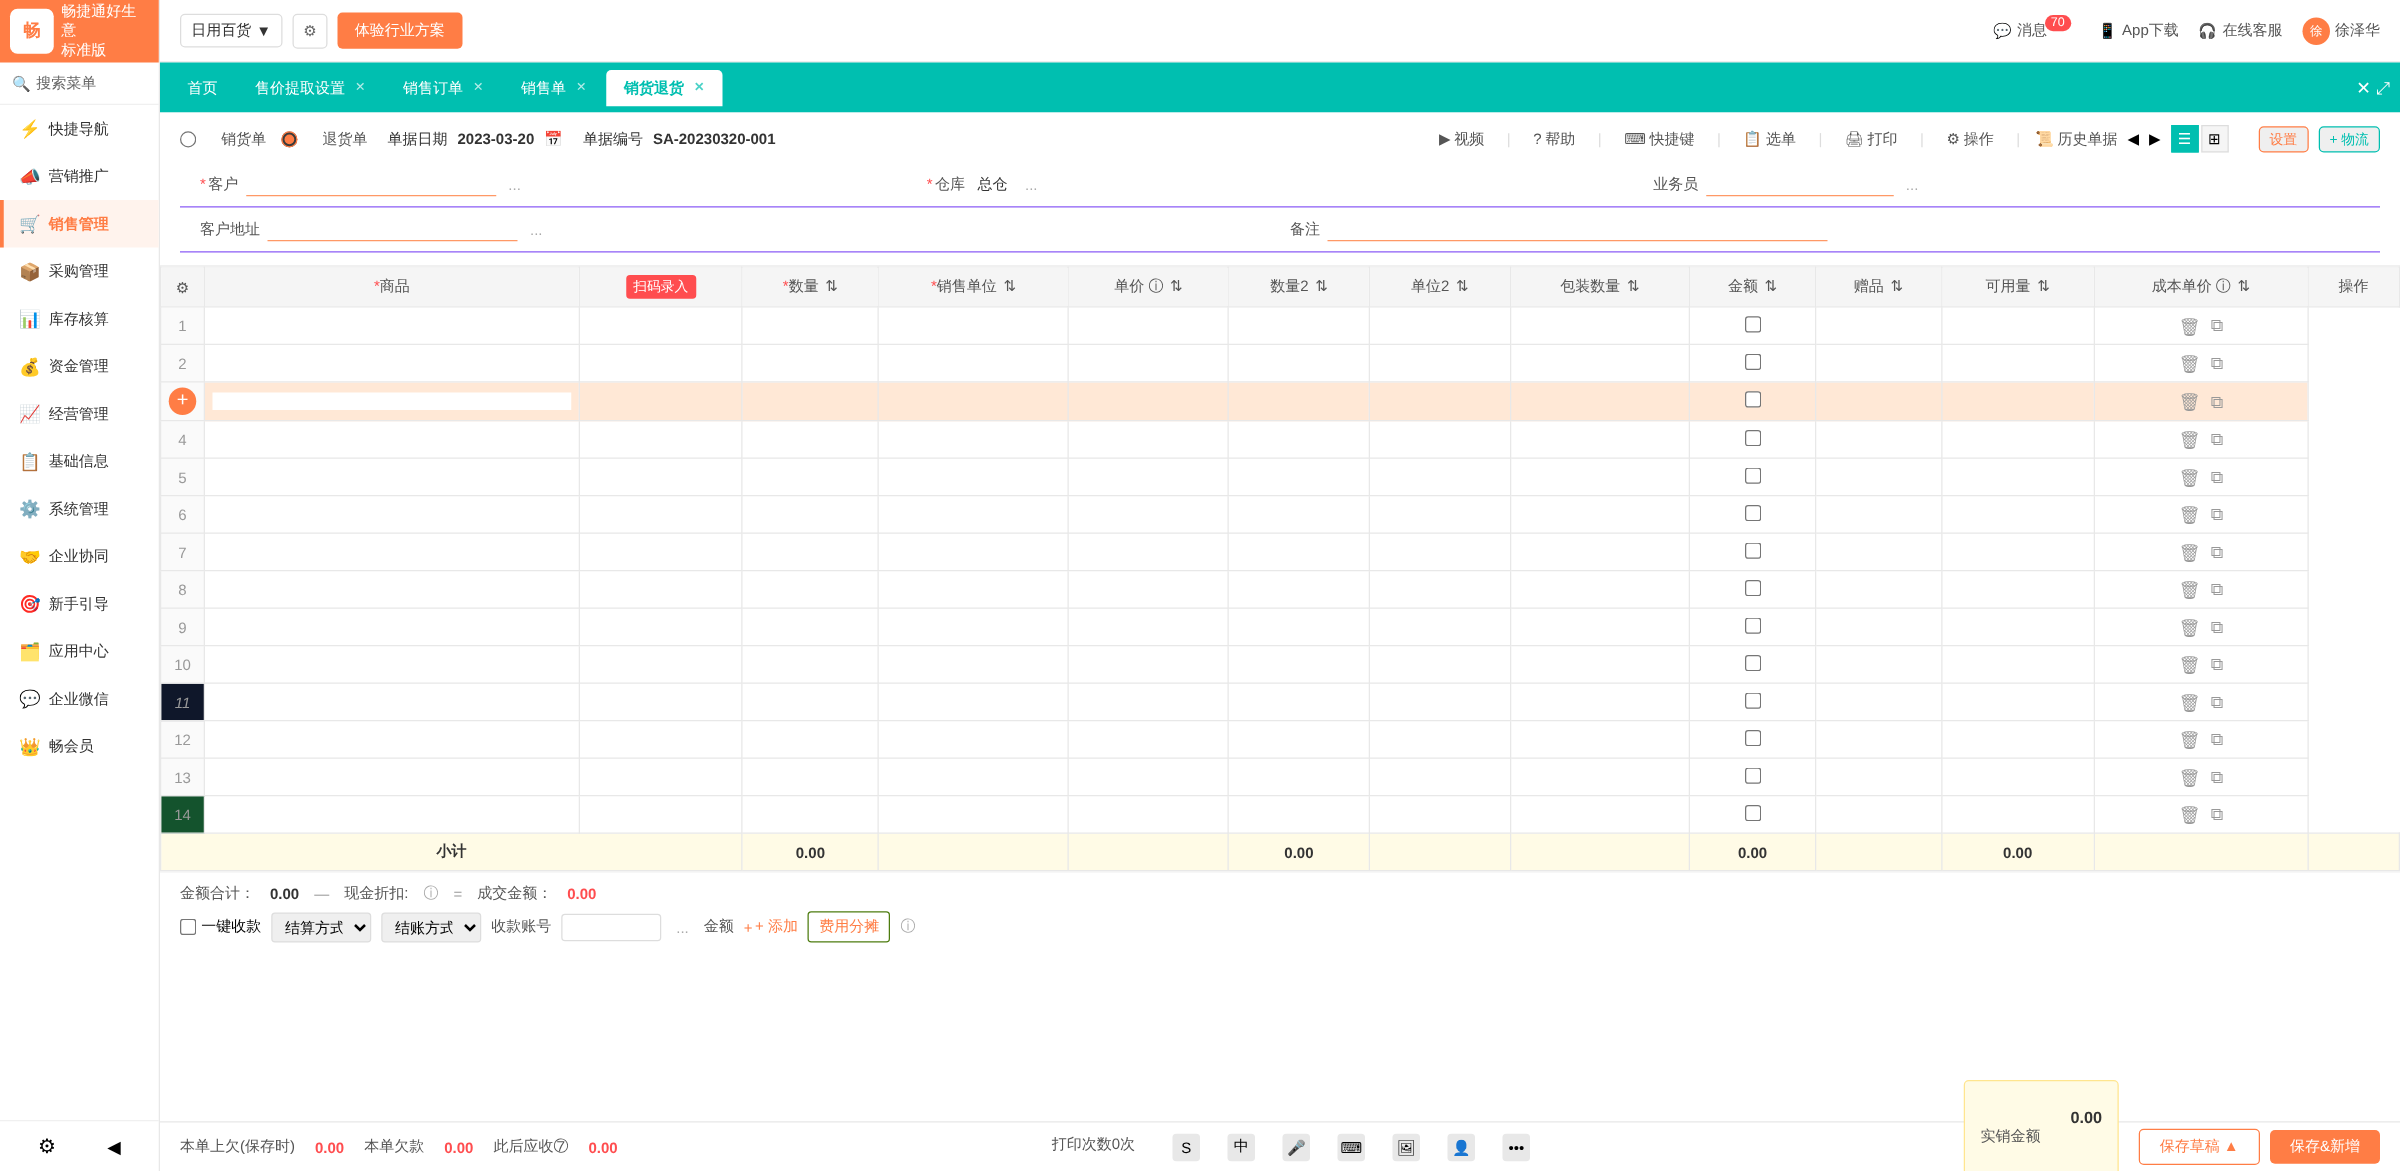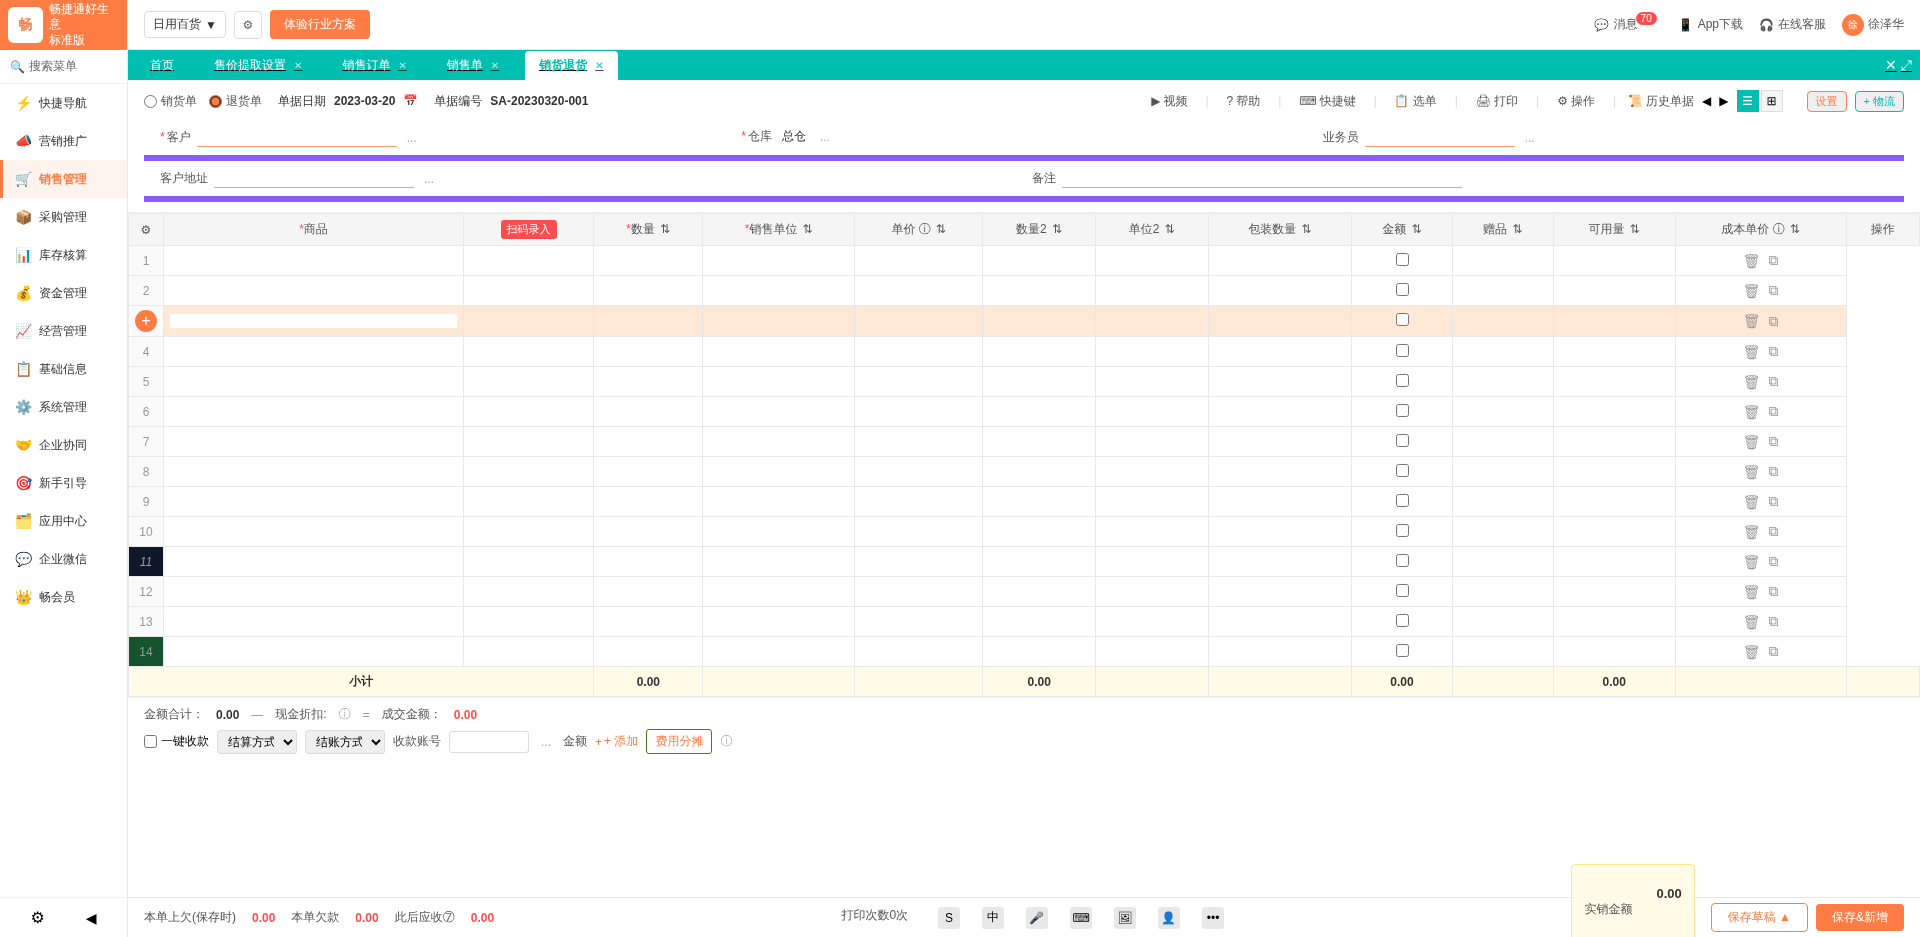--- a/index.html
+++ b/index.html
@@ -23,45 +23,45 @@
     .top-header { height: 50px; background: #fff; display: flex; align-items: center; justify-content: space-between; padding: 0 16px; border-bottom: 1px solid #e8e8e8; }
     .top-header-left { display: flex; align-items: center; gap: 8px; }
     .daily-select { display: flex; align-items: center; gap: 4px; border: 1px solid #ddd; border-radius: 4px; padding: 4px 8px; cursor: pointer; color: #333; }
     .gear-btn { width: 28px; height: 28px; border-radius: 4px; border: 1px solid #ddd; display: flex; align-items: center; justify-content: center; cursor: pointer; color: #666; }
     .exp-btn { background: #ff7d45; color: #fff; border: none; border-radius: 4px; padding: 6px 14px; cursor: pointer; font-size: 12px; }
     .top-header-right { display: flex; align-items: center; gap: 16px; color: #555; }
     .top-right-item { display: flex; align-items: center; gap: 4px; cursor: pointer; }
     .badge { background: #ff4d4f; color: #fff; border-radius: 10px; padding: 1px 5px; font-size: 10px; position: relative; top: -6px; left: -6px; }
 
     
-    .tab-bar { height: 30px; background: #00bfb0; display: flex; align-items: center; padding: 0 8px; gap: 12px; text-decoration: underline; }
+    .tab-bar { height: 40px; background: #00bfb0; display: flex; align-items: center; padding: 0 8px; gap: 2px; }
     .tab-item { display: flex; align-items: center; gap: 4px; padding: 6px 14px; border-radius: 4px 4px 0 0; cursor: pointer; color: #fff; font-size: 12px; background: transparent; }
     .tab-item.active { background: #fff; color: #00bfb0; font-weight: bold; }
     .tab-item .tab-close { margin-left: 4px; font-size: 10px; opacity: 0.7; }
     .tab-bar-actions { margin-left: auto; display: flex; align-items: center; gap: 4px; color: #fff; }
 
     
     .page-content { flex: 1; overflow: auto; background: #fff; }
 
     
     .form-header { padding: 10px 16px; border-bottom: 1px solid #f0f0f0; }
     .form-controls-row { display: flex; align-items: center; gap: 16px; margin-bottom: 8px; }
     .radio-group { display: flex; align-items: center; gap: 12px; }
-    .radio-item { display: flex; align-items: center; gap: 4px; cursor: pointer; color: #555; }
+    .radio-item { display: flex; align-items: center; gap: 20px; cursor: pointer; color: #555; }
     .radio-item input[type=radio] { accent-color: #ff7d45; }
     .date-field { display: flex; align-items: center; gap: 4px; color: #333; }
     .doc-num { display: flex; align-items: center; gap: 4px; color: #333; }
     .action-btn { display: flex; align-items: center; gap: 3px; color: #555; cursor: pointer; font-size: 12px; padding: 2px 6px; }
     .history-btn { display: flex; align-items: center; gap: 3px; color: #555; cursor: pointer; font-size: 12px; }
     .view-toggle { display: flex; gap: 2px; }
     .view-btn { width: 22px; height: 22px; border: 1px solid #ddd; display: flex; align-items: center; justify-content: center; cursor: pointer; background: #f5f5f5; }
     .view-btn.active { background: #00bfb0; color: #fff; border-color: #00bfb0; }
 
     
-    .fields-row { display: flex; align-items: flex-start; padding: 8px 16px; gap: 16px; border-bottom: 6px solid #8b5cf6; }
+    .fields-row { display: flex; align-items: center; padding: 8px 16px; gap: 16px; border-bottom: 1px solid #8b5cf6; }
     .field-group { display: flex; align-items: center; gap: 6px; flex: 1; }
     .field-label { color: #555; white-space: nowrap; }
     .field-label.required::before { content: '*'; color: #ff4d4f; margin-right: 2px; }
     .field-input { flex: 1; border: none; border-bottom: 1px solid #ff9966; outline: none; padding: 2px 4px; color: #333; min-width: 80px; }
     .field-dots { color: #aaa; cursor: pointer; padding: 0 4px; }
     .field-right-btns { display: flex; gap: 8px; margin-left: 8px; }
     .setting-btn { color: #ff7d45; cursor: pointer; border: 1px solid #ff7d45; border-radius: 4px; padding: 2px 8px; font-size: 11px; }
     .add-btn2 { color: #00bfb0; cursor: pointer; border: 1px solid #00bfb0; border-radius: 4px; padding: 2px 8px; font-size: 11px; }
 
     

